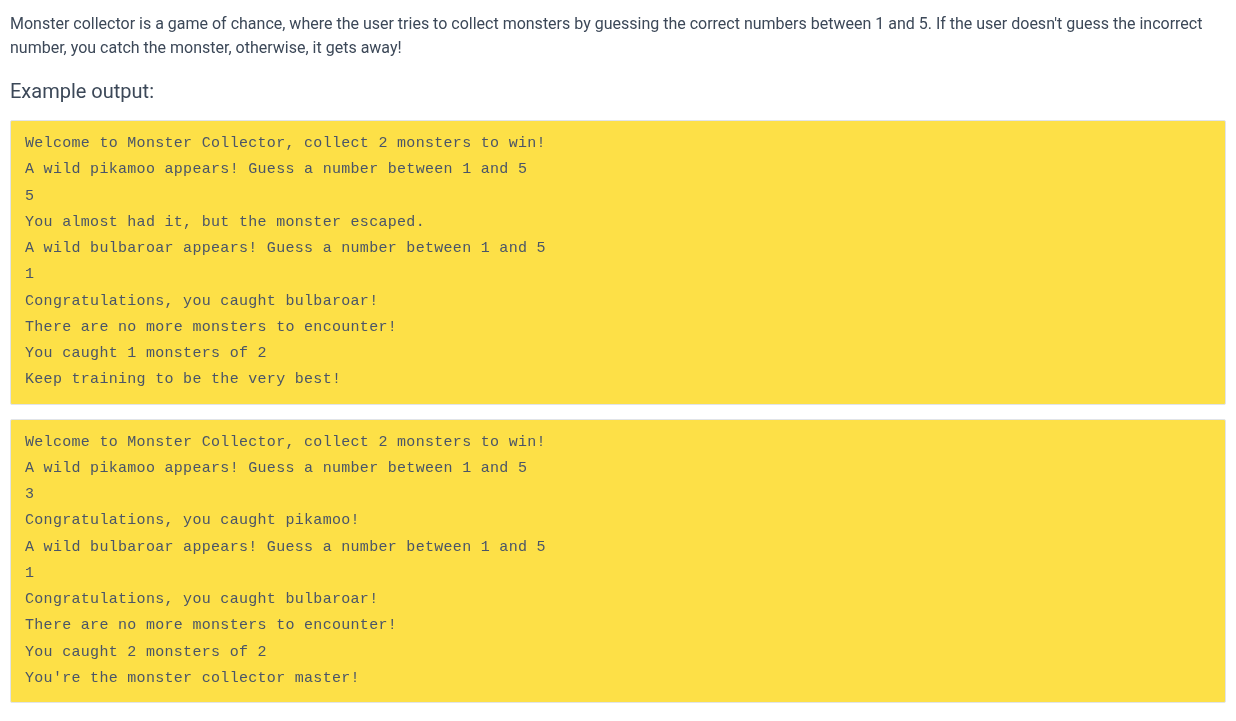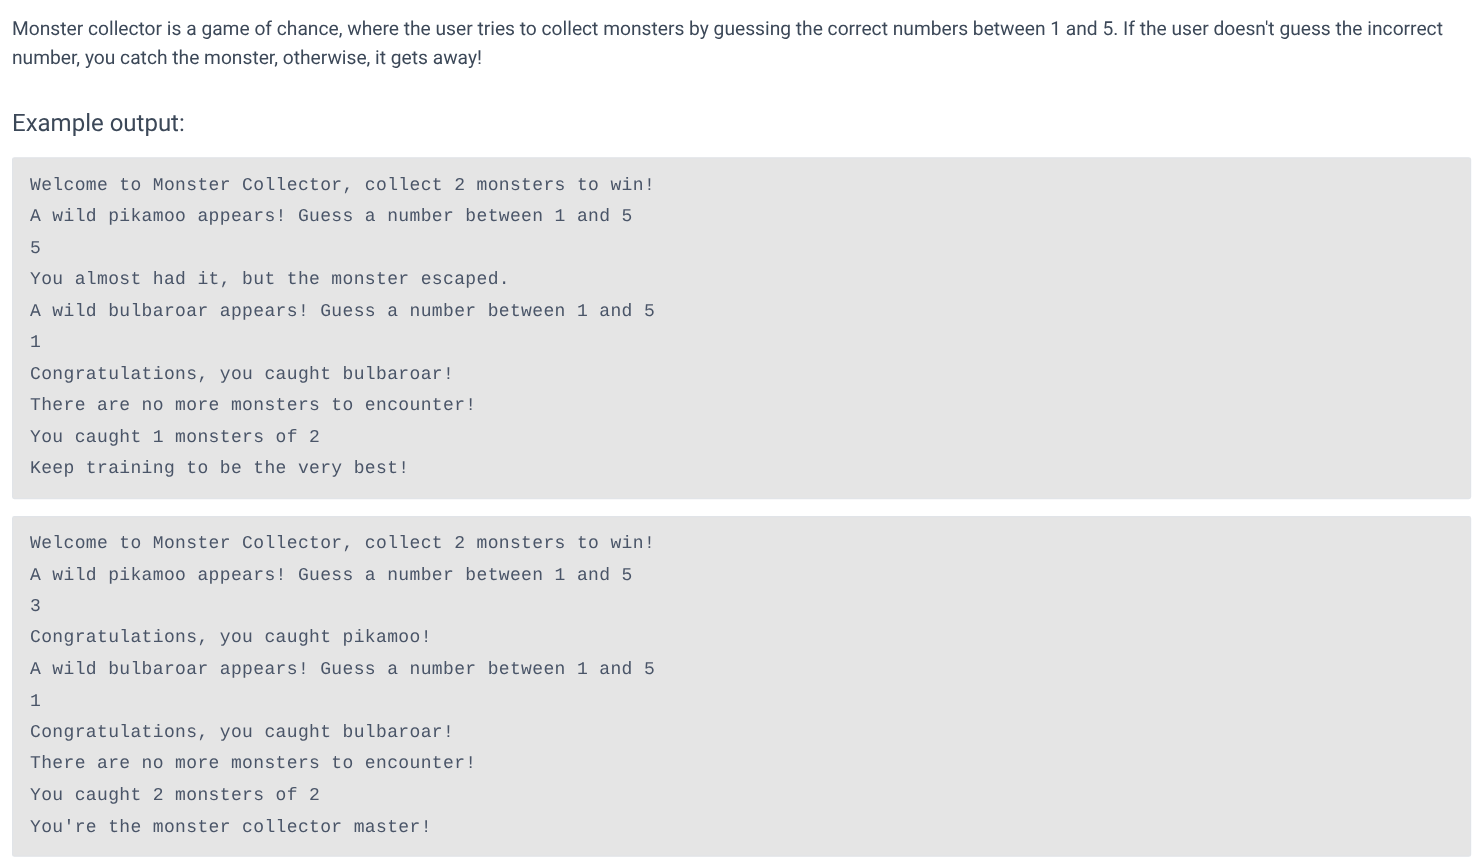--- a/index.html
+++ b/index.html
@@ -11,30 +11,30 @@
       font-family: -apple-system, BlinkMacSystemFont, "Segoe UI", Roboto, "Helvetica Neue", Arial, sans-serif;
       font-size: 16px;
       color: #3c4858;
       background: #ffffff;
       padding: 12px 10px;
       line-height: 1.5;
     }
     .intro-text {
       font-size: 16px;
       color: #3c4858;
-      margin-bottom: 27px;
+      margin-bottom: 16px;
       line-height: 1.5;
     }
     .example-label {
       font-size: 20px;
       color: #3c4858;
       margin-bottom: 14px;
     }
     .code-block {
-      background: #e5e5e5;
+      background: #fde047;
       border: 1px solid #e1e4e8;
       border-radius: 2px;
       padding: 10px 14px;
       font-family: "Courier New", Courier, monospace;
       font-size: 15px;
       color: #4a5568;
       white-space: pre-wrap;
       line-height: 1.75;
       margin-bottom: 14px;
       letter-spacing: 0.3px;

